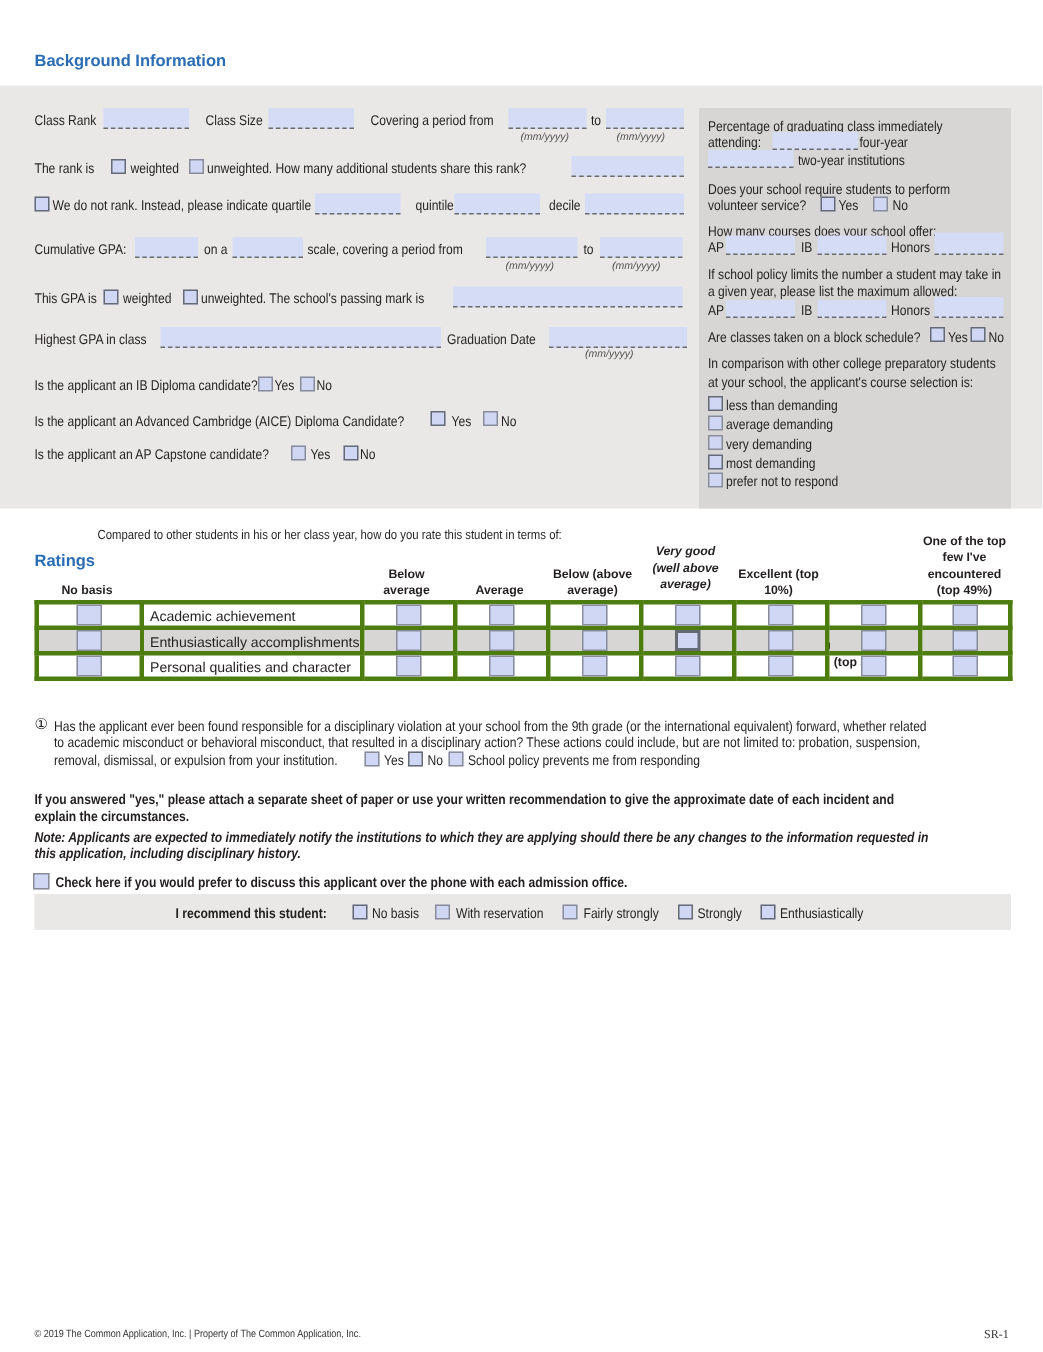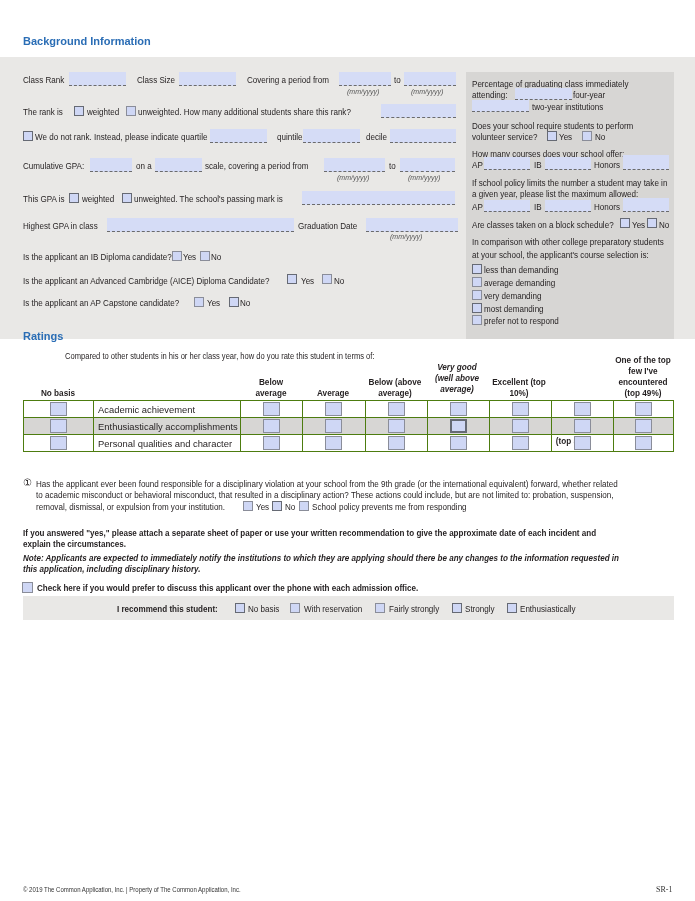--- a/index.html
+++ b/index.html
@@ -9,21 +9,21 @@
   .cond { transform: scaleX(0.86); transform-origin: left center; display: inline-block; }
   .section-title { color: #2a6db5; font-weight: bold; font-size: 11px; }
   .panel { position: absolute; left: 0; top: 57px; width: 695px; height: 282px; background: #e9e8e6; }
   .sidebar { position: absolute; left: 466px; top: 72px; width: 208px; height: 267px; background: #d7d6d4; }
   .field { position: absolute; height: 14px; background: #d5dcf6; border-bottom: 1px dashed #6b6b6b; }
   .cb { position: absolute; width: 10px; height: 10px; background: #cfd7f5; border: 1px solid #8a8d99; }
   .cb.dark { border: 1.5px solid #666a74; }
   .hint { font-style: italic; font-size: 7px; color: #555; }
   .lbl { font-size: 9.4px; }
   table.ratings { position: absolute; left: 23px; top: 400px; width: 651px; border-collapse: collapse; table-layout: fixed; }
-  table.ratings td { border: 1px solid #4d7c0f; height: 17px; padding: 0; position: relative; }
+  table.ratings td { border: 3px solid #4d7c0f; height: 17px; padding: 0; position: relative; }
   table.ratings tr.alt td { background: #d7d6d4; }
   table.ratings td.label { padding-left: 4px; font-size: 9.4px; }
   .tcb { display: block; margin: 0 auto; width: 17px; height: 14px; background: #cfd7f5; border: 1px solid #8a8d99; }
   .tcb.dark { border: 2px solid #666a74; }
   .colhead { position: absolute; text-align: center; font-weight: bold; font-size: 8.2px; line-height: 11px; white-space: normal; }
   .rec-bar { position: absolute; left: 23px; top: 596px; width: 651px; height: 24px; background: #e9e8e6; }
   .bold { font-weight: bold; }
   .ital { font-style: italic; font-weight: bold; }
   .footer { font-size: 7px; color: #333; }
 </style>
@@ -147,21 +147,21 @@
 <span class="abs cond lbl" style="left:484px; top:264px;">less than demanding</span>
 <div class="cb" style="left:472px; top:277px;"></div>
 <span class="abs cond lbl" style="left:484px; top:277px;">average demanding</span>
 <div class="cb" style="left:472px; top:290px;"></div>
 <span class="abs cond lbl" style="left:484px; top:290px;">very demanding</span>
 <div class="cb dark" style="left:472px; top:303px;"></div>
 <span class="abs cond lbl" style="left:484px; top:303px;">most demanding</span>
 <div class="cb" style="left:472px; top:315px;"></div>
 <span class="abs cond lbl" style="left:484px; top:315px;">prefer not to respond</span>
 
-<span class="abs section-title" style="left:23px; top:330px;">Ratings</span>
+<span class="abs section-title" style="left:23px; top:368px;">Ratings</span>
 <span class="abs cond lbl" style="left:65px; top:351px; font-size:8.8px;">Compared to other students in his or her class year, how do you rate this student in terms of:</span>
 
 <div class="colhead" style="left:23px; top:388px; width:70px;">No basis</div>
 <div class="colhead" style="left:247px; top:377px; width:48px;">Below average</div>
 <div class="colhead" style="left:302px; top:388px; width:62px;">Average</div>
 <div class="colhead" style="left:364px; top:377px; width:62px;">Below (above average)</div>
 <div class="colhead" style="left:430px; top:362px; width:54px;font-style:italic;">Very good (well above average)</div>
 <div class="colhead" style="left:488px; top:377px; width:62px;">Excellent (top 10%)</div>
 <div class="colhead" style="left:541px; top:377px; width:62px;margin-top:48px;">Outstanding (top 5%)</div>
 <div class="colhead" style="left:612px; top:355px; width:62px;">One of the top few I've encountered (top 49%)</div>

